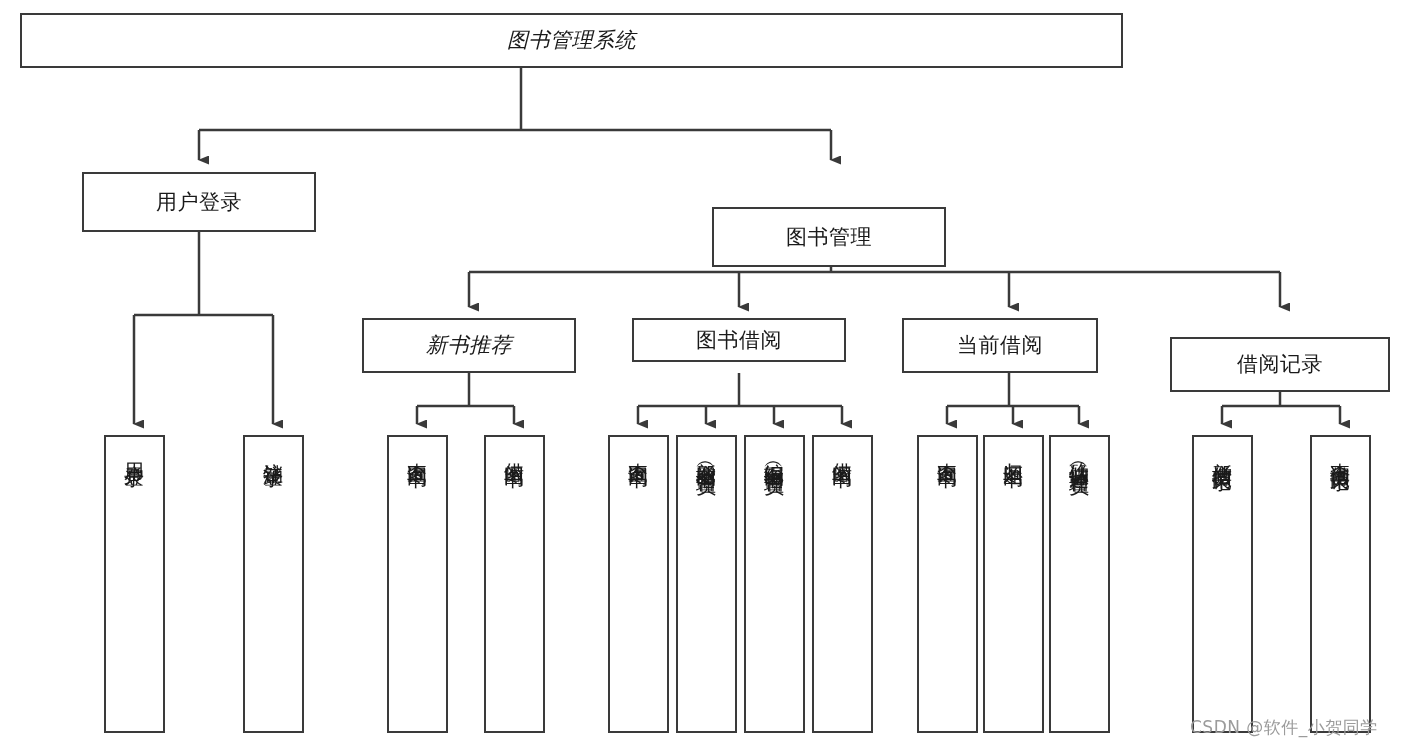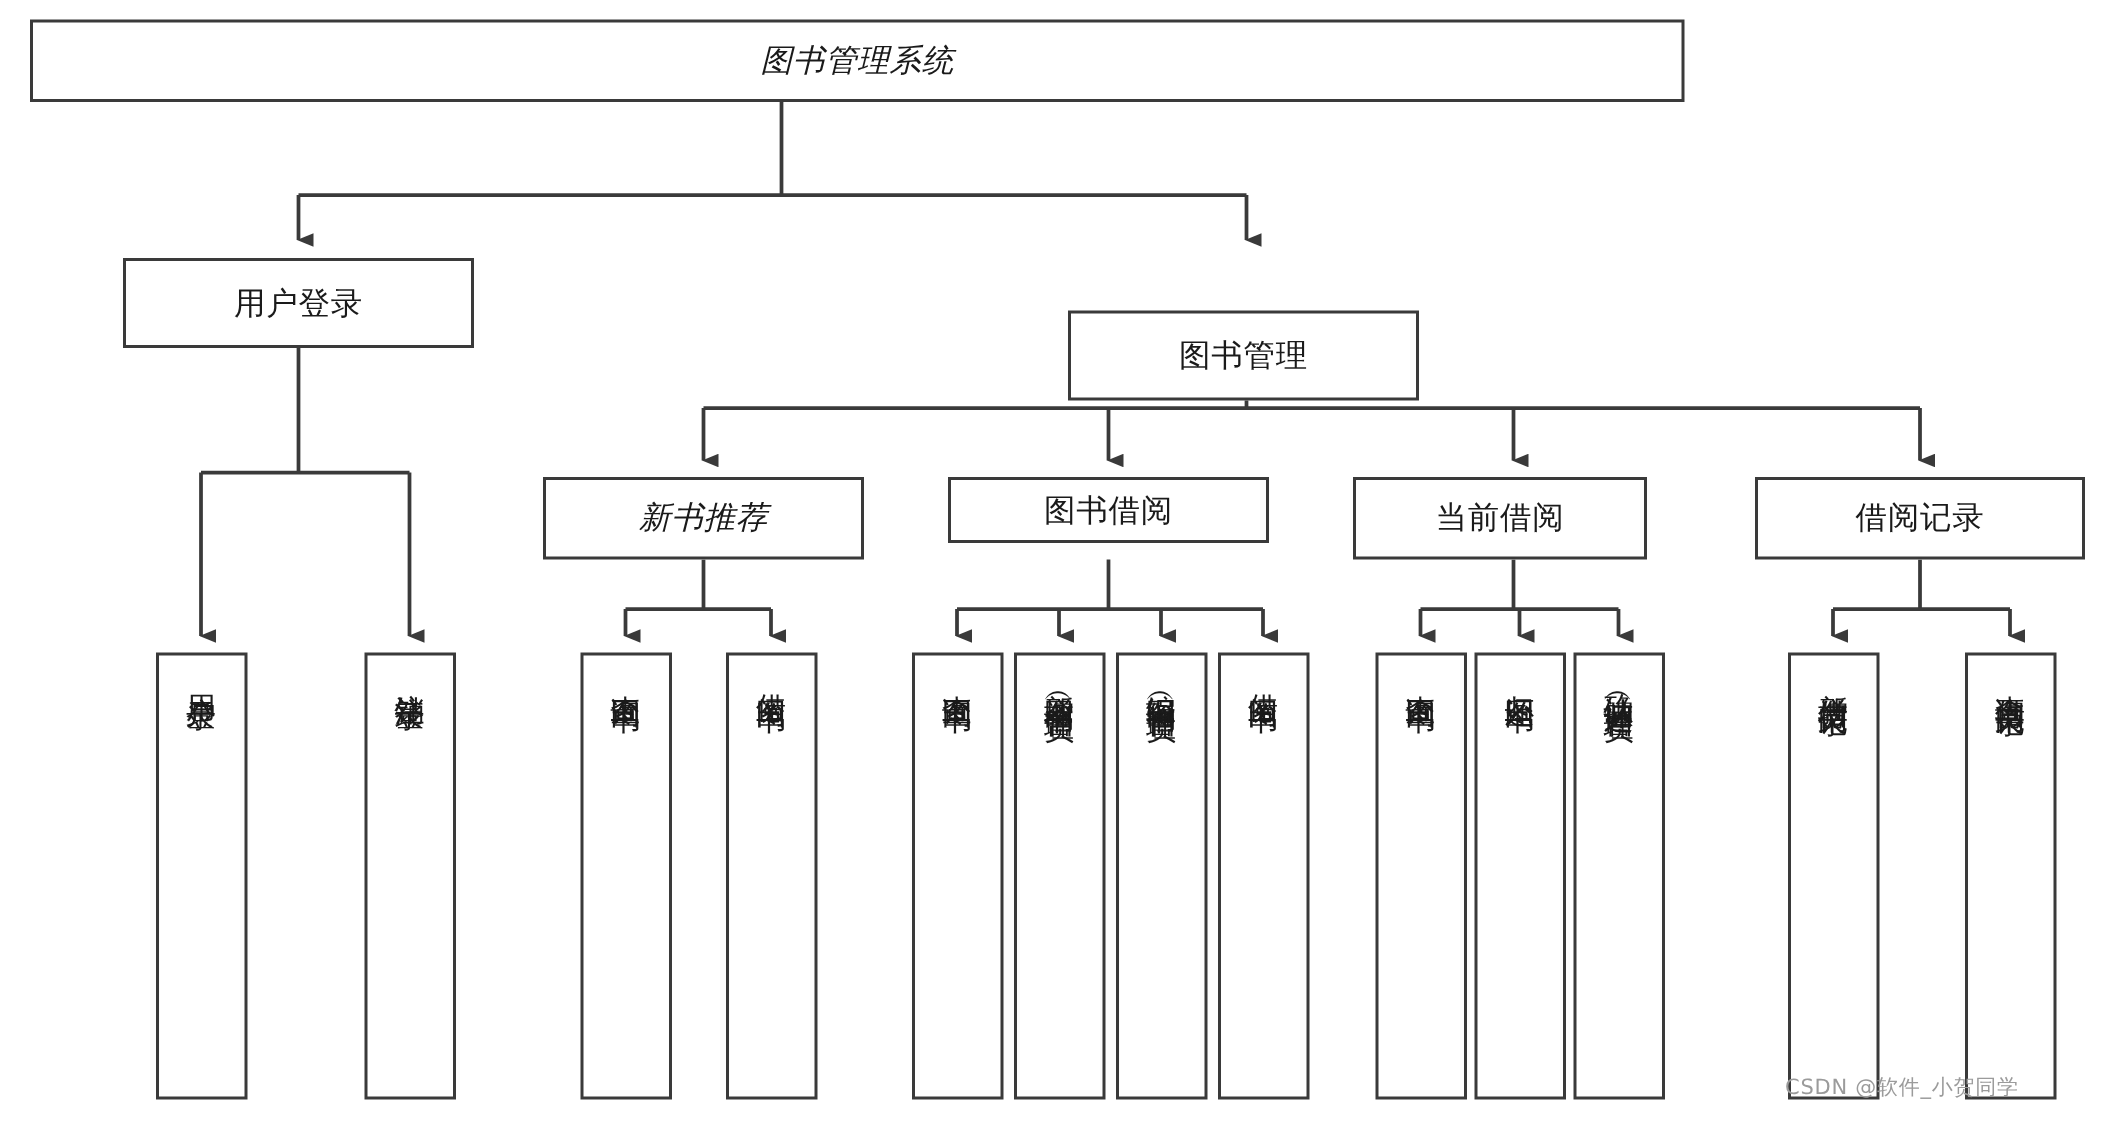--- a/index.html
+++ b/index.html
@@ -46,21 +46,21 @@
     line-height: 1;
   }
   .vert {
     align-items: flex-start;
     justify-content: center;
     padding-top: 10px;
   }
   .watermark {
     position: absolute;
     color: #9b9b9b;
-    font-size: 14px;
+    font-size: 17px;
     white-space: nowrap;
     letter-spacing: 0.5px;
   }
 </style>
 </head>
 <body>
 
 <div id="canvas">
 
   <svg class="diagram" viewBox="0 0 1405 747">
@@ -126,21 +126,21 @@
 
   <div class="node-box" style="left:362px; top:318px; width:214px; height:55px;font-style:italic;">
     <span class="node-label">新书推荐</span>
   </div>
   <div class="node-box" style="left:632px; top:318px; width:214px; height:44px;">
     <span class="node-label">图书借阅</span>
   </div>
   <div class="node-box" style="left:902px; top:318px; width:196px; height:55px;">
     <span class="node-label">当前借阅</span>
   </div>
-  <div class="node-box" style="left:1170px; top:318px; width:220px; height:55px;">
+  <div class="node-box" style="left:1170px; top:337px; width:220px; height:55px;">
     <span class="node-label">借阅记录</span>
   </div>
 
   <div class="node-box vert" style="left:104px; top:435px; width:61px; height:298px;">
     <span class="node-label">用户登录</span>
   </div>
   <div class="node-box vert" style="left:243px; top:435px; width:61px; height:298px;">
     <span class="node-label">注销登录</span>
   </div>
   <div class="node-box vert" style="left:387px; top:435px; width:61px; height:298px;">

